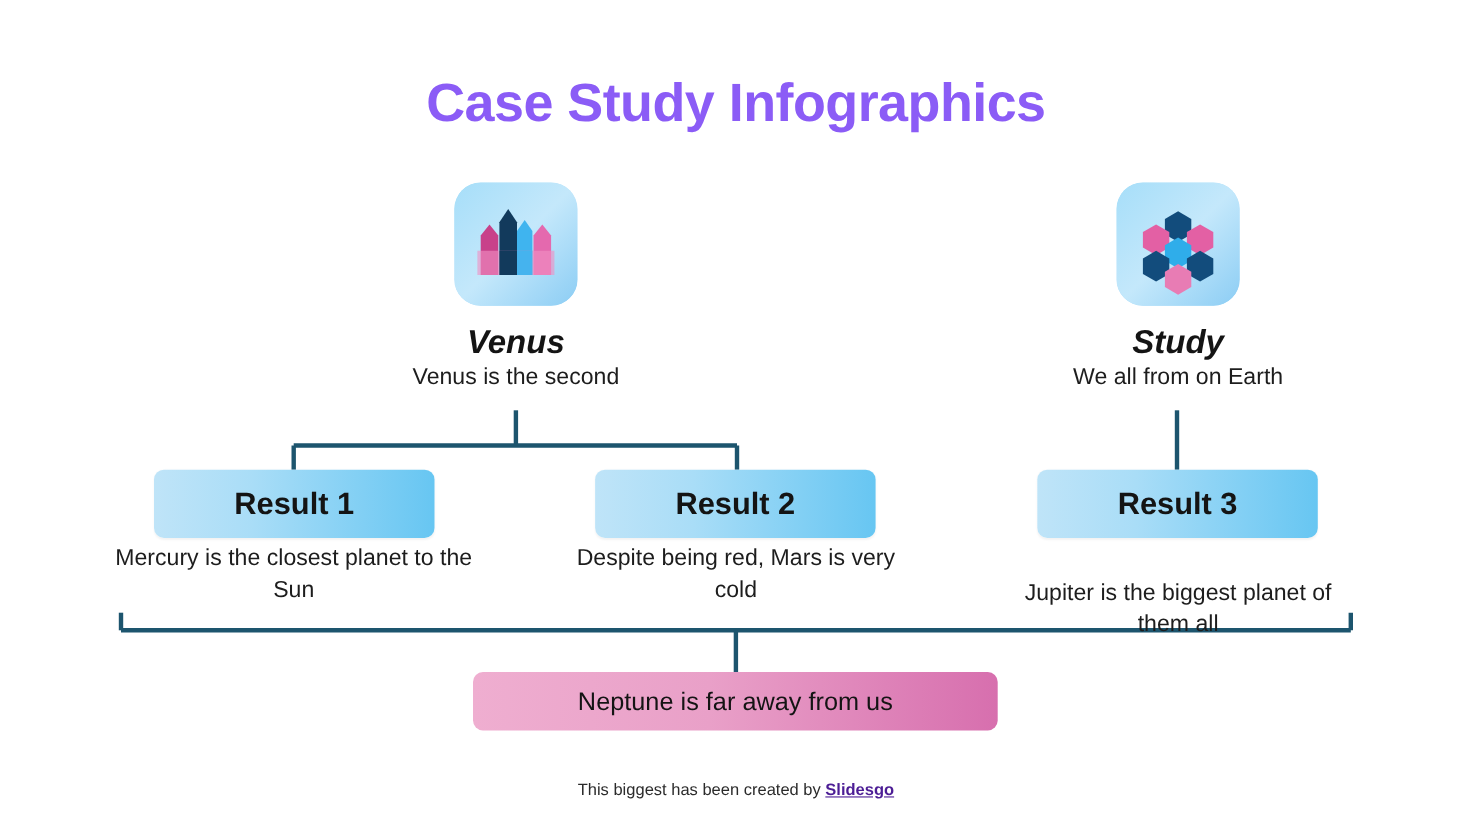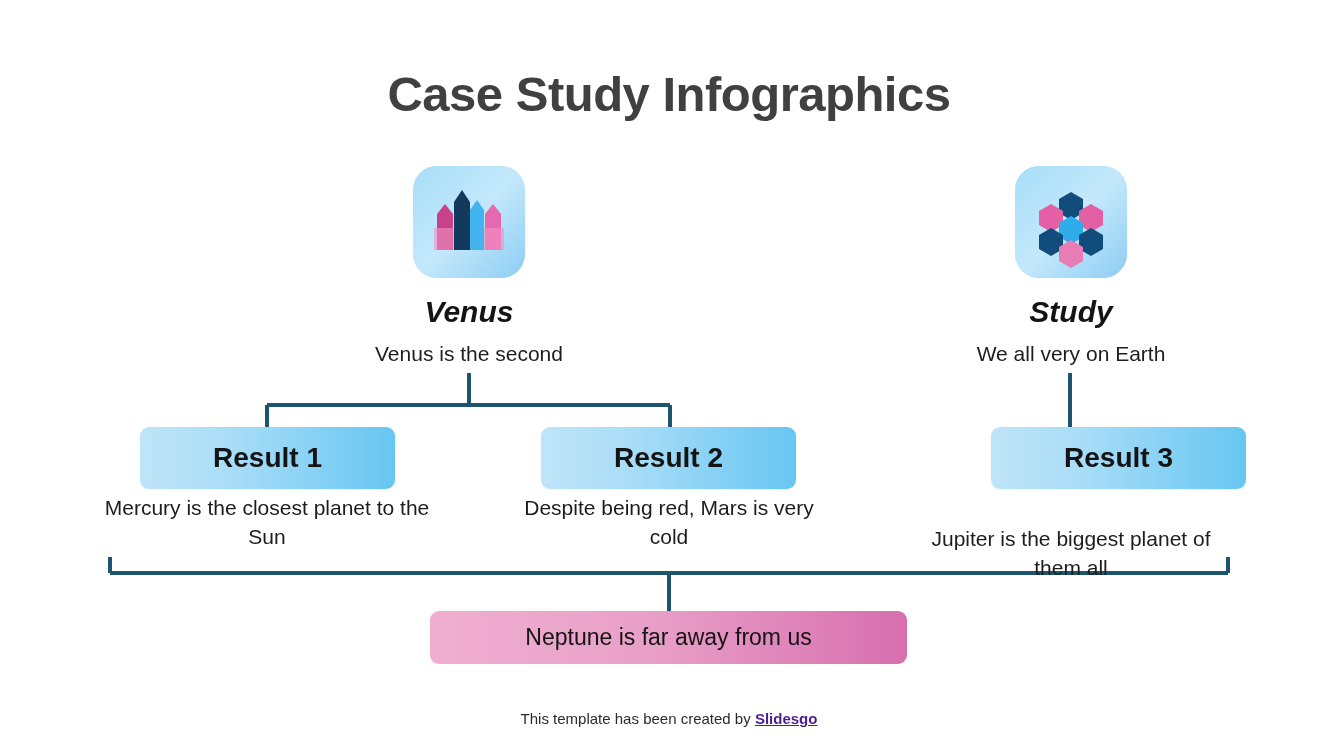--- a/index.html
+++ b/index.html
@@ -24,21 +24,21 @@
   
   .title {
     position: absolute;
     left: 0;
     top: 68px;
     width: 1338px;
     text-align: center;
     font-size: 49px;
     font-weight: bold;
     letter-spacing: -0.5px;
-    color: #404040;
+    color: #8b5cf6;
     line-height: 1.1;
   }
 
   
   .branch {
     position: absolute;
     width: 360px;
     text-align: center;
   }
   .branch.venus { left: 289px; top: 166px; }
@@ -57,21 +57,20 @@
 
   .branch-title {
     margin-top: 17px;
     font-size: 30px;
     font-weight: bold;
     color: #141414;
     line-height: 1.15;
     font-style: italic;
   }
   .branch-sub {
-    margin-top: 11px;
     font-size: 21px;
     font-weight: normal;
     color: #1d1d1d;
     line-height: 1.2;
   }
 
   
   .lines {
     position: absolute;
     left: 0;
@@ -90,21 +89,21 @@
     display: flex;
     align-items: center;
     justify-content: center;
     font-size: 28px;
     font-weight: bold;
     color: #141414;
     box-shadow: 0 1px 2px rgba(0,0,0,0.05);
   }
   .pill.p1 { left: 140px; top: 427px; width: 255px; }
   .pill.p2 { left: 541px; top: 427px; width: 255px; }
-  .pill.p3 { left: 943px; top: 427px; width: 255px; margin-left: 48px; }
+  .pill.p3 { left: 943px; top: 427px; width: 255px; }
 
   .caption {
     position: absolute;
     width: 330px;
     text-align: center;
     font-size: 21px;
     line-height: 1.38;
     color: #1d1d1d;
   }
   .caption.c1 { left: 102px; top: 494px; }
@@ -227,30 +226,30 @@
 
           <polygon points="36,62 48,69 48,83 36,90 24,83 24,69" fill="#124c7c"></polygon>
 
           <polygon points="76,62 88,69 88,83 76,90 64,83 64,69" fill="#124c7c"></polygon>
 
           <polygon points="56,74 68,81 68,95 56,102 44,95 44,81" fill="#e87cb4"></polygon>
         </g>
       </svg>
     </div>
     <div class="branch-title">Study</div>
-    <div class="branch-sub">We all very on Earth</div>
+    <div class="branch-sub">We all from on Earth</div>
   </div>
 
   <div class="pill p1">Result 1</div>
   <div class="pill p2">Result 2</div>
   <div class="pill p3">Result 3</div>
 
   <div class="caption c2">Despite being red, Mars is very cold</div>
   <div class="caption c1">Mercury is the closest planet to the Sun</div>
   <div class="caption c3">Jupiter is the biggest planet of them all</div>
 
   <div class="pink-bar">Neptune is far away from us</div>
 
   <div class="footer">
-    <span>This template has been created by </span><a class="brand">Slidesgo</a>
+    <span>This biggest has been created by </span><a class="brand">Slidesgo</a>
   </div>
 
 </div>
 
 </body></html>

